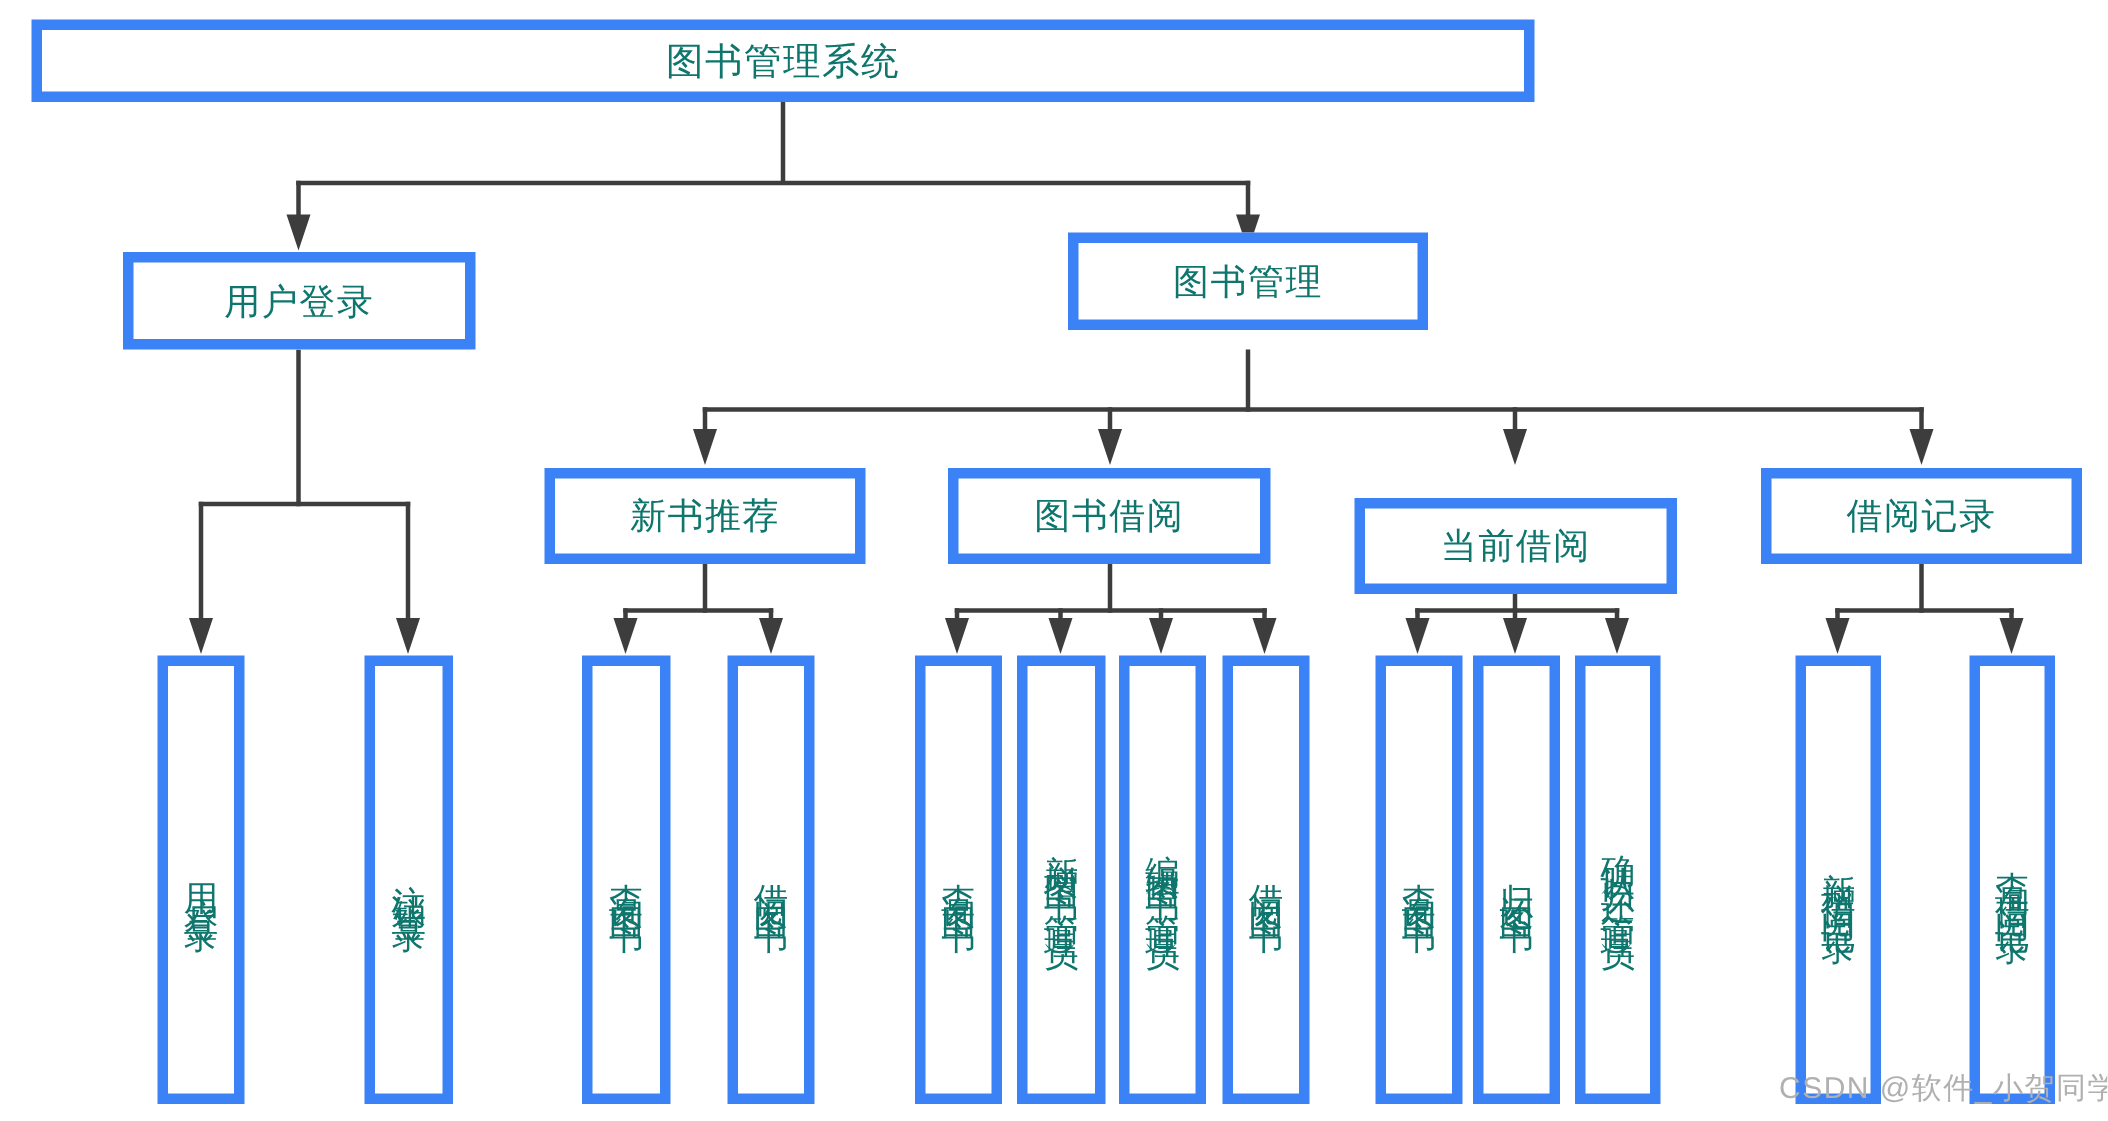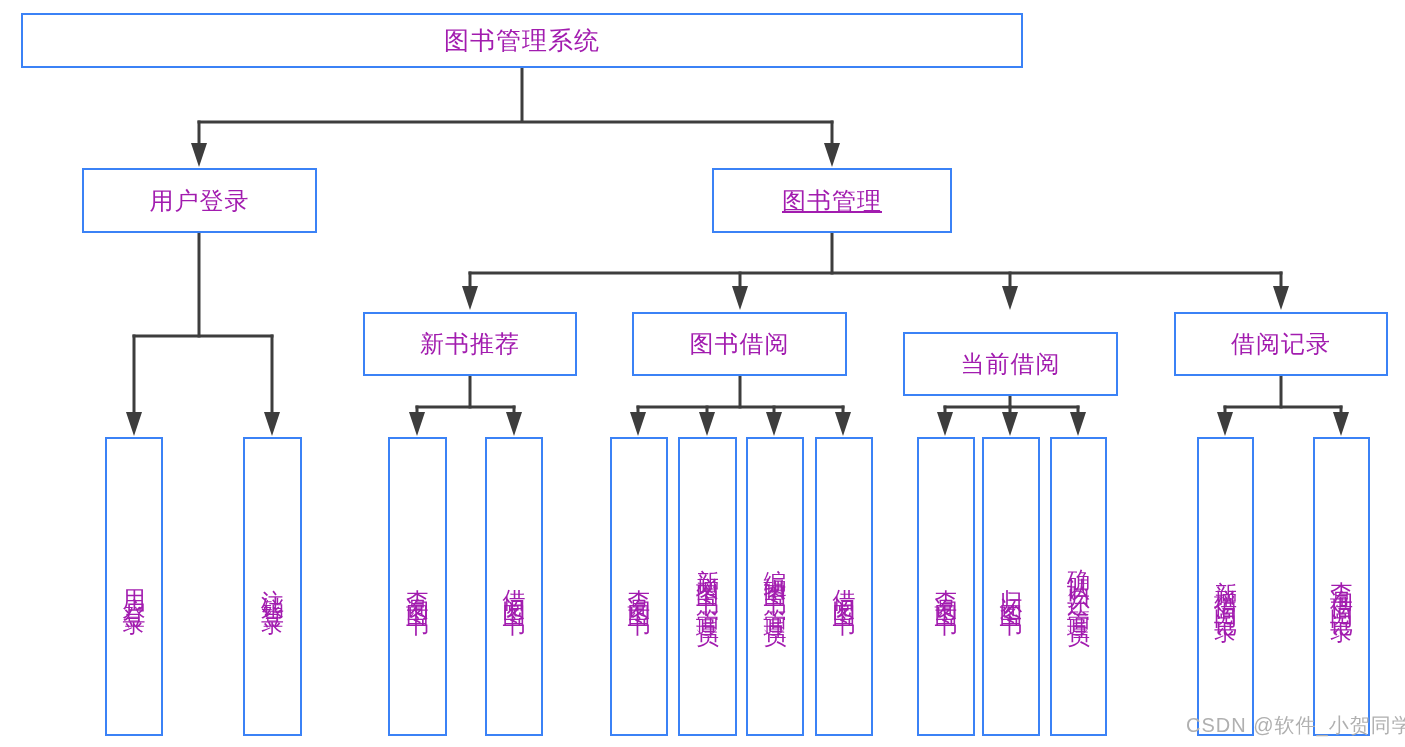--- a/index.html
+++ b/index.html
@@ -18,25 +18,25 @@
   #connector-layer {
     position: absolute;
     left: 0;
     top: 0;
     z-index: 1;
   }
   .node, .leaf {
     position: absolute;
     box-sizing: border-box;
     background: #ffffff;
-    border: 2px solid #3b82f6;
+    border: 7px solid #3b82f6;
     display: flex;
     align-items: center;
     justify-content: center;
-    color: #a21caf;
+    color: #0f766e;
     z-index: 2;
   }
   .node {
     font-size: 24px;
     letter-spacing: 1px;
     white-space: nowrap;
   }
   .root-node {
     font-size: 25px;
   }
@@ -133,21 +133,21 @@
     </g>
   </svg>
 
   <div class="node root-node" style="left:21px; top:13px; width:1002px; height:55px;">
     <span>图书管理系统</span>
   </div>
 
   <div class="node" style="left:82px; top:168px; width:235px; height:65px;">
     <span>用户登录</span>
   </div>
-  <div class="node" style="left:712px; top:168px; width:240px; height:65px;text-decoration:underline;">
+  <div class="node" style="left:712px; top:155px; width:240px; height:65px;">
     <span>图书管理</span>
   </div>
 
   <div class="node" style="left:363px; top:312px; width:214px; height:64px;">
     <span>新书推荐</span>
   </div>
   <div class="node" style="left:632px; top:312px; width:215px; height:64px;">
     <span>图书借阅</span>
   </div>
   <div class="node" style="left:903px; top:332px; width:215px; height:64px;">

